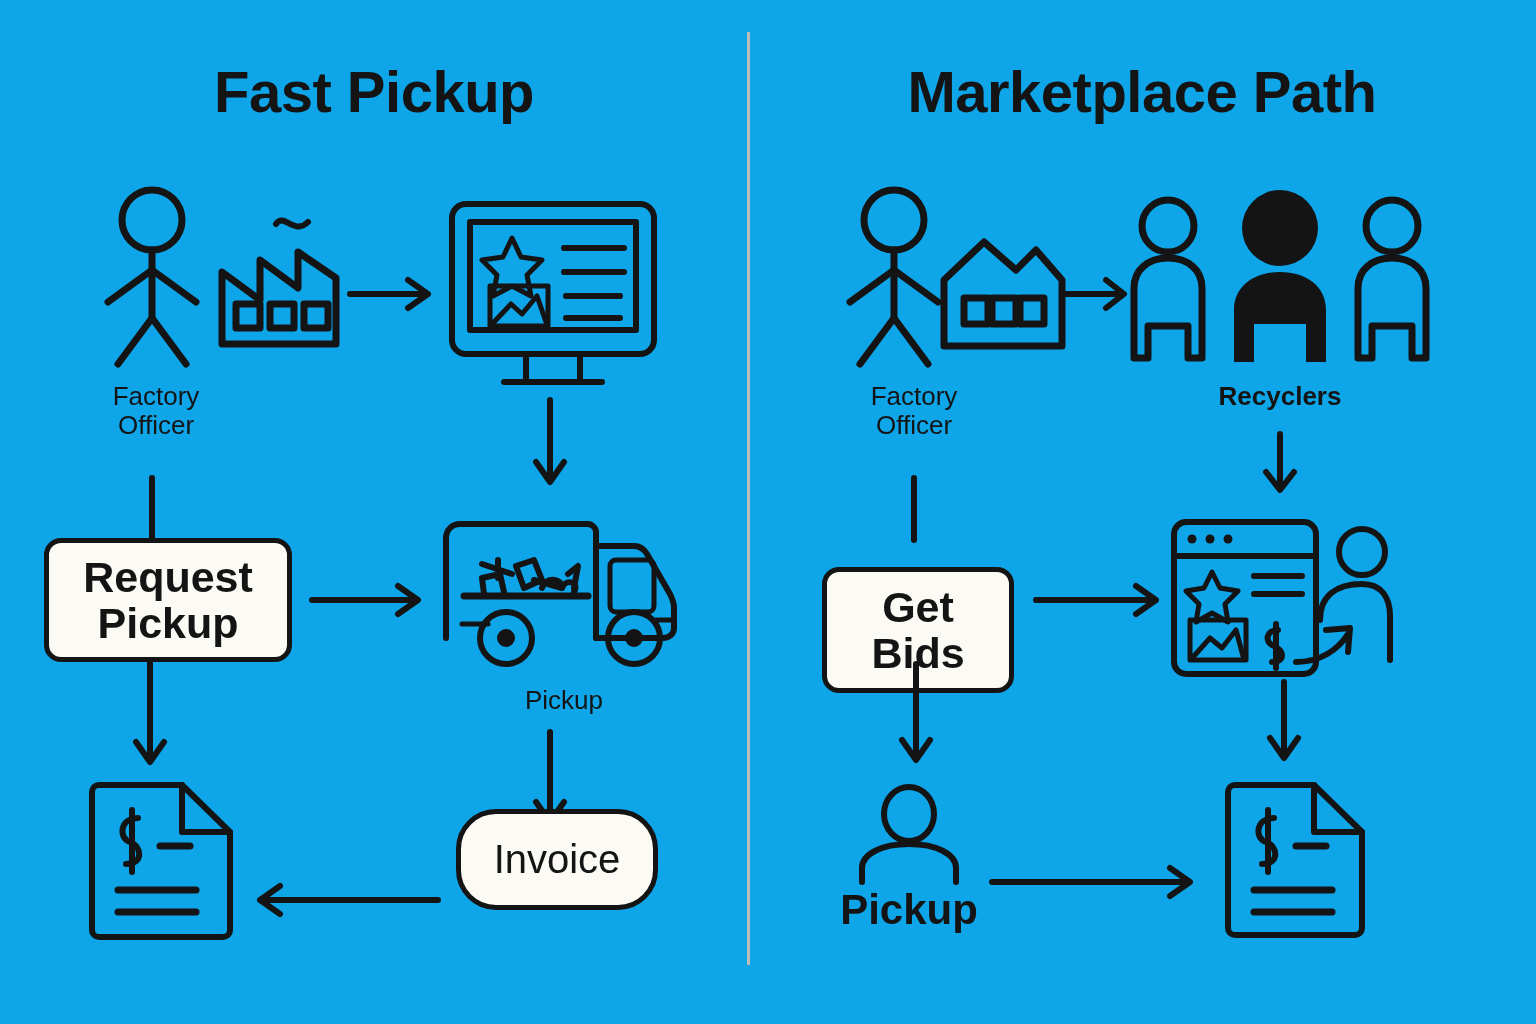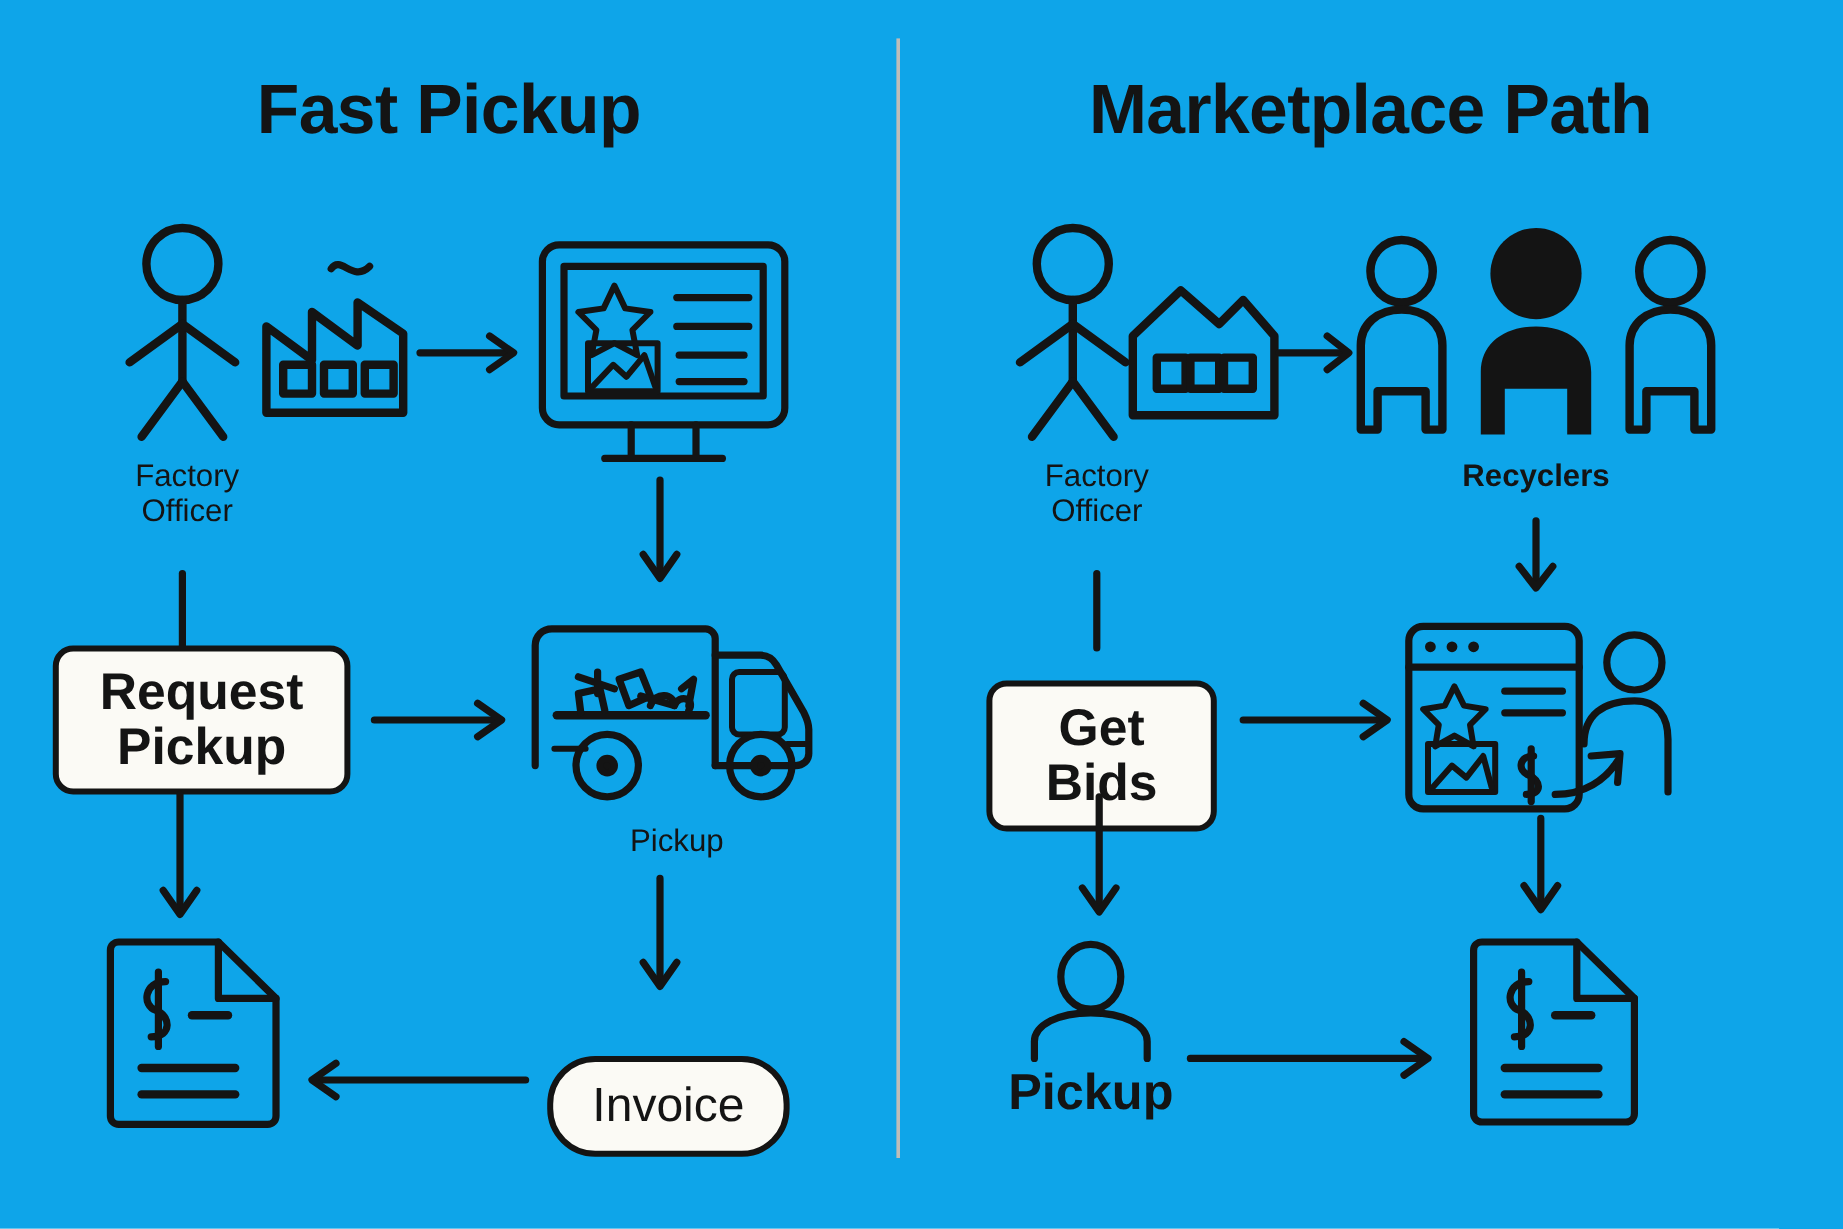--- a/index.html
+++ b/index.html
@@ -184,21 +184,21 @@
 
   <div class="node-label" style="left:438px; top:686px; width:252px;">Pickup</div>
 
   <div class="arrow" style="left:532px; top:730px;">
     <svg width="36" height="104" viewBox="0 0 36 104" fill="none" stroke="#141414" stroke-width="6" stroke-linecap="round" stroke-linejoin="round">
       <line x1="18" y1="2" x2="18" y2="88"></line>
       <polyline points="4,72 18,92 32,72"></polyline>
     </svg>
   </div>
 
-  <div class="pill small" style="left:456px; top:880px; width:202px; height:84px;">Invoice</div>
+  <div class="pill small" style="left:456px; top:809px; width:202px; height:101px;">Invoice</div>
 
   <div class="arrow" style="left:250px; top:882px;">
     <svg width="190" height="36" viewBox="0 0 190 36" fill="none" stroke="#141414" stroke-width="6" stroke-linecap="round" stroke-linejoin="round">
       <line x1="14" y1="18" x2="188" y2="18"></line>
       <polyline points="30,4 10,18 30,32"></polyline>
     </svg>
   </div>
 
   <div class="arrow" style="left:132px; top:662px;">
     <svg width="36" height="116" viewBox="0 0 36 116" fill="none" stroke="#141414" stroke-width="6" stroke-linecap="round" stroke-linejoin="round">

